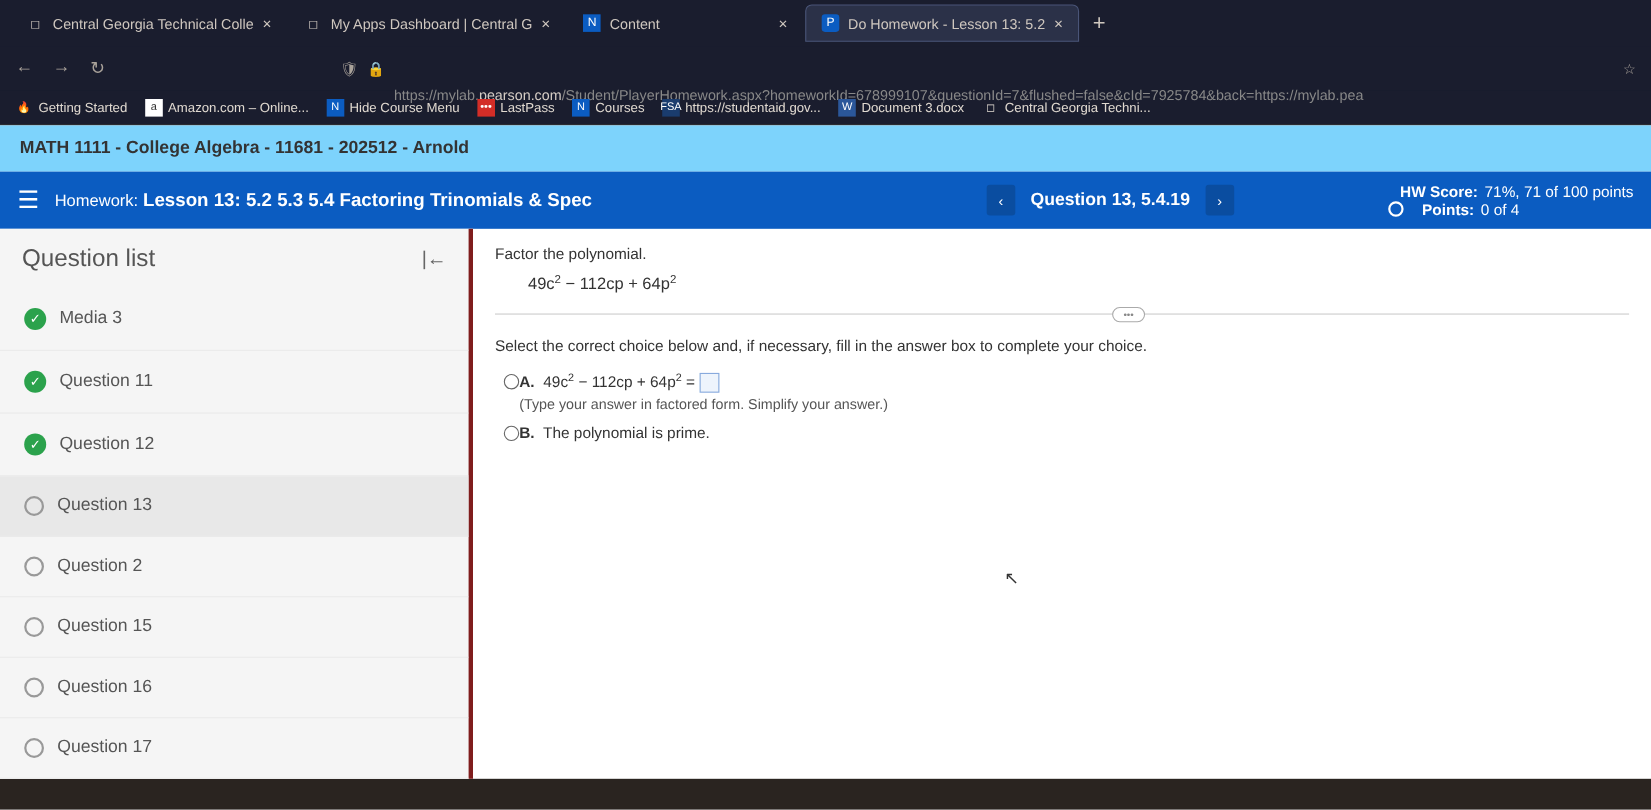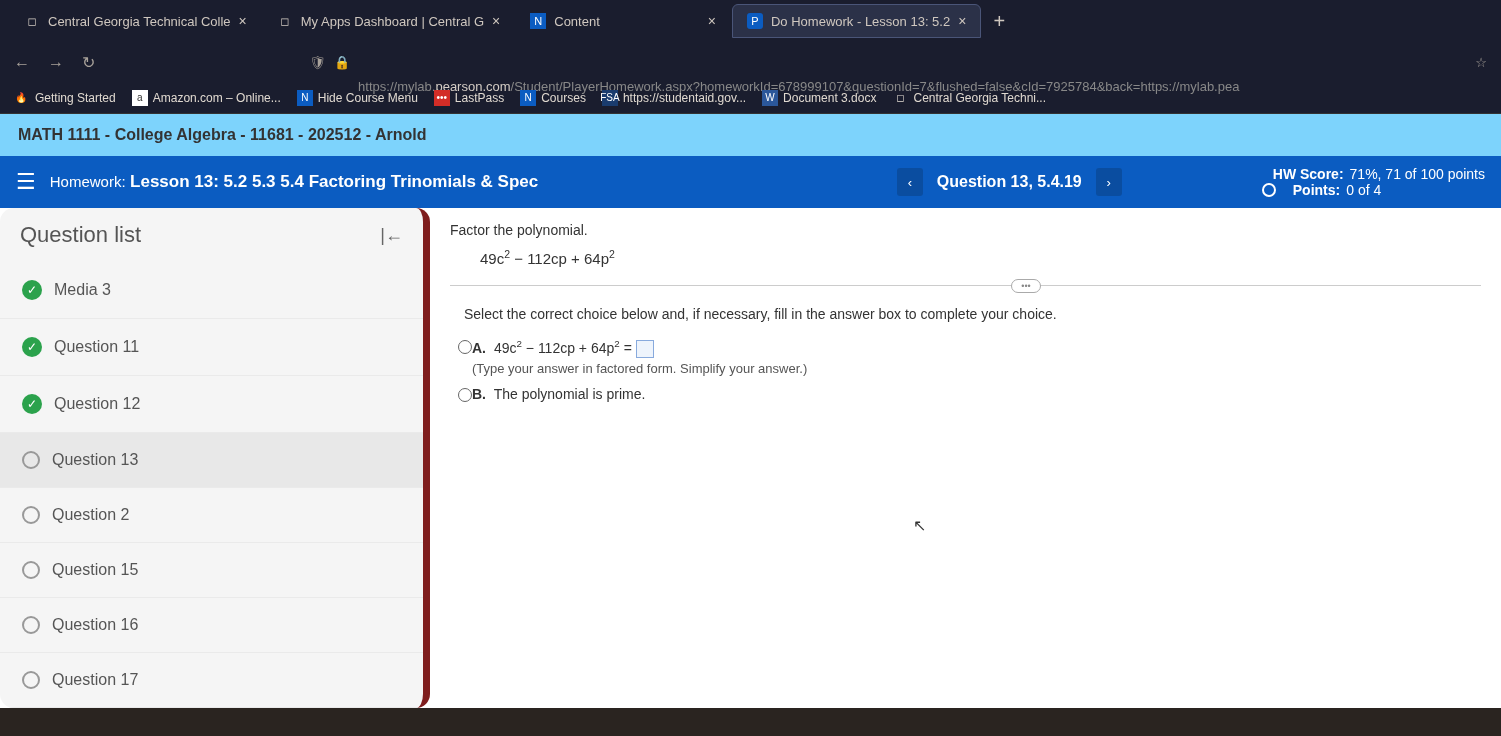--- a/index.html
+++ b/index.html
@@ -34,34 +34,34 @@
     .hw-name { font-size: 17px; font-weight: bold; }
     .q-nav { display: flex; align-items: center; gap: 2px; }
     .q-nav-btn { background: #0a4da0; color: #fff; width: 26px; height: 28px; display: flex; align-items: center; justify-content: center; cursor: pointer; font-size: 13px; border-radius: 3px; }
     .q-label { font-weight: bold; font-size: 16px; padding: 0 12px; }
     .hw-score { margin-left: 140px; font-size: 14px; }
     .hw-score-row { display: flex; align-items: center; gap: 6px; }
     .score-bold { font-weight: bold; margin-left: 11px; }
     .circle-icon { width: 14px; height: 14px; border: 2px solid #fff; border-radius: 50%; display: inline-block; }
     
     .main-area { display: flex; height: 500px; }
-    .sidebar { width: 430px; border-right: 7px solid #7f1d1d; background: #f5f5f5; overflow-y: auto; border-radius: 14px; }
+    .sidebar { width: 430px; border-right: 4px solid #7f1d1d; background: #f5f5f5; overflow-y: auto; }
     .sidebar-header { display: flex; align-items: center; justify-content: space-between; padding: 14px 20px; font-size: 22px; color: #555; }
     .collapse-icon { font-size: 18px; cursor: pointer; color: #666; }
     .q-item { display: flex; align-items: center; gap: 12px; padding: 18px 22px; font-size: 16px; color: #555; cursor: pointer; border-bottom: 1px solid #eaeaea; }
     .q-item.current { background: #e8e8e8; }
     .status-check { width: 20px; height: 20px; border-radius: 50%; background: #2ba24c; color: #fff; display: flex; align-items: center; justify-content: center; font-size: 12px; }
     .status-open { width: 18px; height: 18px; border: 2px solid #999; border-radius: 50%; }
     
     .content-pane { flex: 1; padding: 14px 20px; }
     .instruction { font-size: 14px; color: #333; margin-bottom: 10px; }
     .polynomial { font-size: 15px; color: #333; margin-left: 30px; margin-bottom: 18px; }
     .divider { border-top: 1px solid #ccc; margin: 10px 0 20px; position: relative; }
     .divider-handle { position: absolute; right: 440px; top: -7px; width: 30px; height: 14px; border: 1px solid #aaa; border-radius: 8px; background: #fff; display: flex; align-items: center; justify-content: center; font-size: 9px; color: #888; }
-    .prompt { font-size: 14px; color: #333; margin-bottom: 16px; margin-left: 14px; }
+    .prompt { font-size: 14px; color: #333; margin-bottom: 16px; }
     .choice { display: flex; align-items: flex-start; margin-bottom: 10px; margin-left: 8px; }
     .radio { width: 14px; height: 14px; border: 1.5px solid #666; border-radius: 50%; margin-top: 2px; flex-shrink: 0; }
     .choice-label { font-size: 14px; color: #333; }
     .choice-letter { font-weight: bold; margin-right: 4px; }
     .answer-box { display: inline-block; width: 18px; height: 18px; border: 1px solid #88aadd; background: #eef4fc; vertical-align: middle; }
     .hint { display: block; font-size: 13px; color: #555; margin-top: 3px; }
     sup { font-size: 0.7em; }
     .cursor-pointer { position: absolute; left: 913px; top: 516px; font-size: 16px; color: #333; }
   </style>
 </head>

